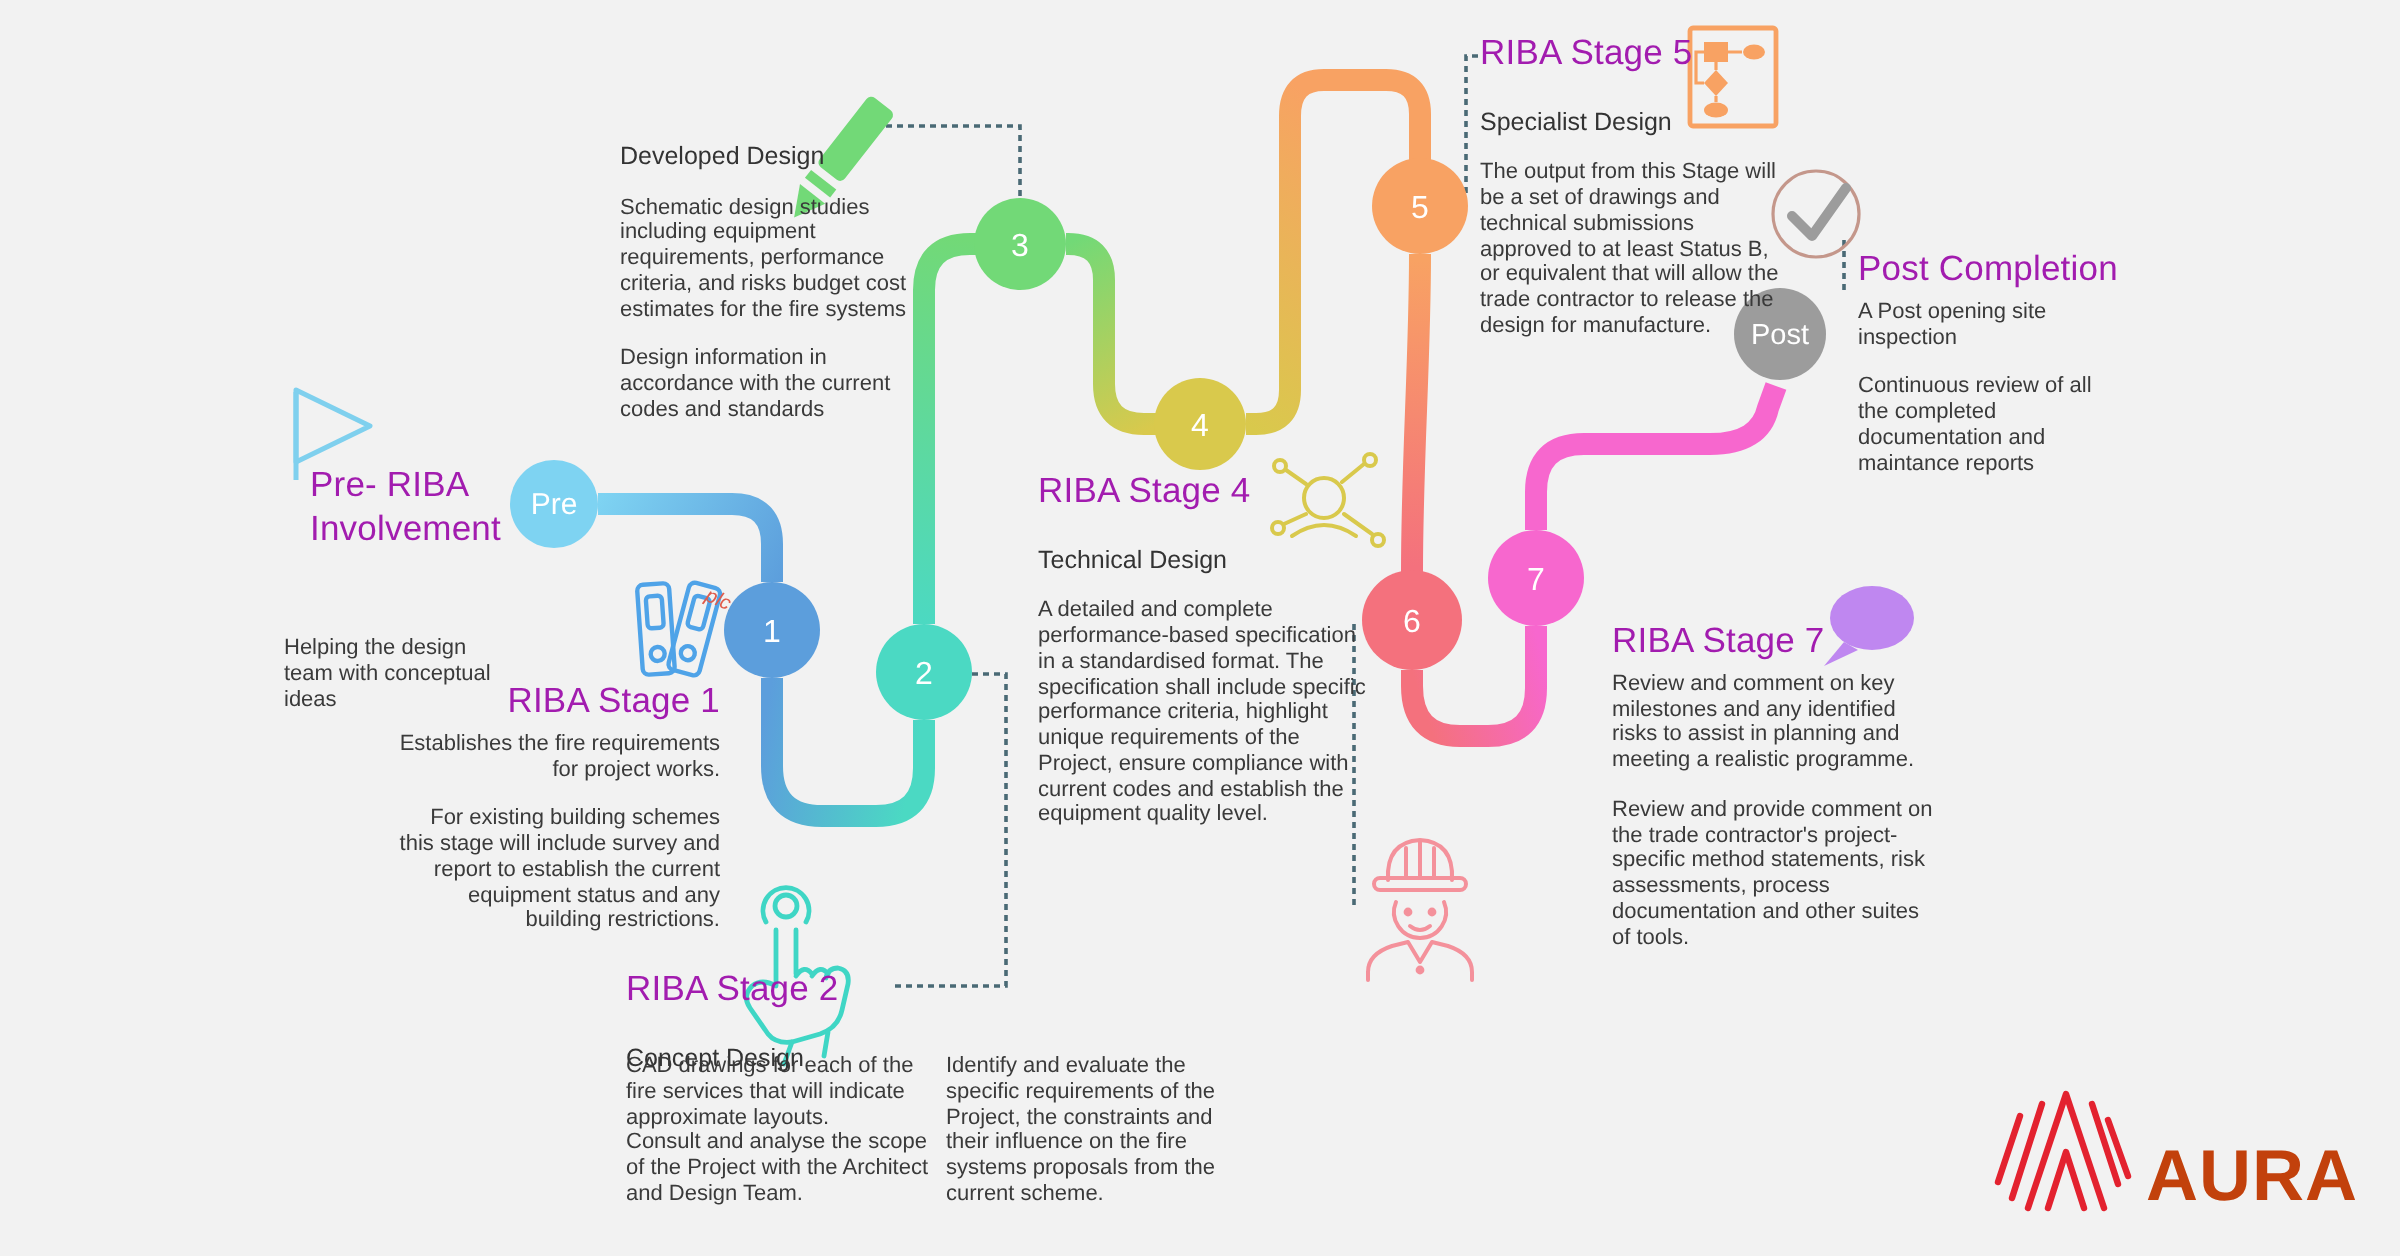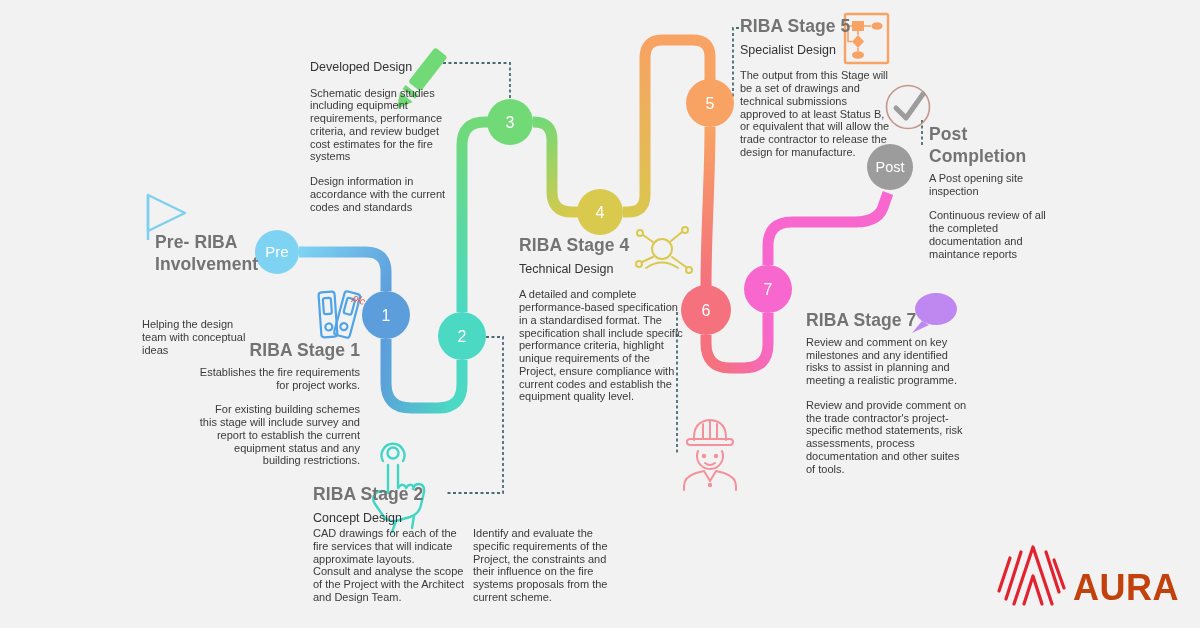--- a/index.html
+++ b/index.html
@@ -3,22 +3,22 @@
 <meta charset="utf-8">
 <style>
   html,body{margin:0;padding:0;}
   .canvas{
     position:relative;width:1200px;height:628px;overflow:hidden;
     background:#f2f2f2;
     font-family:"Liberation Sans","DejaVu Sans",sans-serif;
   }
   .art{position:absolute;left:0;top:0;}
   .block{position:absolute;color:#3a3a3a;font-size:11px;line-height:1.16;}
-  .block .title{font-size:17.5px;line-height:1.25;color:#737373;font-weight:700;margin:0 0 4px;letter-spacing:.1px;}
-  .block .subtitle{font-size:12.5px;color:#333;margin:5px 0 12px;}
+  .block .title{font-size:17.5px;line-height:1.25;color:#a21caf;font-weight:400;margin:0 0 4px;letter-spacing:.1px;}
+  .block .subtitle{font-size:12.5px;color:#333;margin:16px 0 12px;}
   .block p{margin:0 0 12px;}
   .prewrap{white-space:pre-line;}
   .right{text-align:right;}
   .node-label{fill:#ffffff;font-family:"Liberation Sans","DejaVu Sans",sans-serif;}
   .logo-text{position:absolute;font-weight:bold;font-size:36px;letter-spacing:.5px;}
 </style>
 </head>
 <body>
 
 <div class="canvas">
@@ -203,21 +203,21 @@
   <div class="block" style="left:313px;top:527px;width:158px;">
     <p class="prewrap">CAD drawings for each of the fire services that will indicate approximate layouts.
 Consult and analyse the scope of the Project with the Architect and Design Team.</p>
   </div>
   <div class="block" style="left:473px;top:527px;width:150px;">
     <p>Identify and evaluate the specific requirements of the Project, the constraints and their influence on the fire systems proposals from the current scheme.</p>
   </div>
 
   <div class="block" style="left:310px;top:55px;width:152px;">
     <div class="subtitle">Developed Design</div>
-    <p>Schematic design studies including equipment requirements, performance criteria, and review budget cost estimates for the fire systems</p>
+    <p>Schematic design studies including equipment requirements, performance criteria, and risks budget cost estimates for the fire systems</p>
     <p>Design information in accordance with the current codes and standards</p>
   </div>
 
   <div class="block" style="left:519px;top:235px;width:166px;">
     <div class="title">RIBA Stage 4</div>
     <div class="subtitle">Technical Design</div>
     <p>A detailed and complete performance-based specification in a standardised format. The specification shall include specific performance criteria, highlight unique requirements of the Project, ensure compliance with current codes and establish the equipment quality level.</p>
   </div>
 
   <div class="block" style="left:740px;top:16px;width:150px;">

